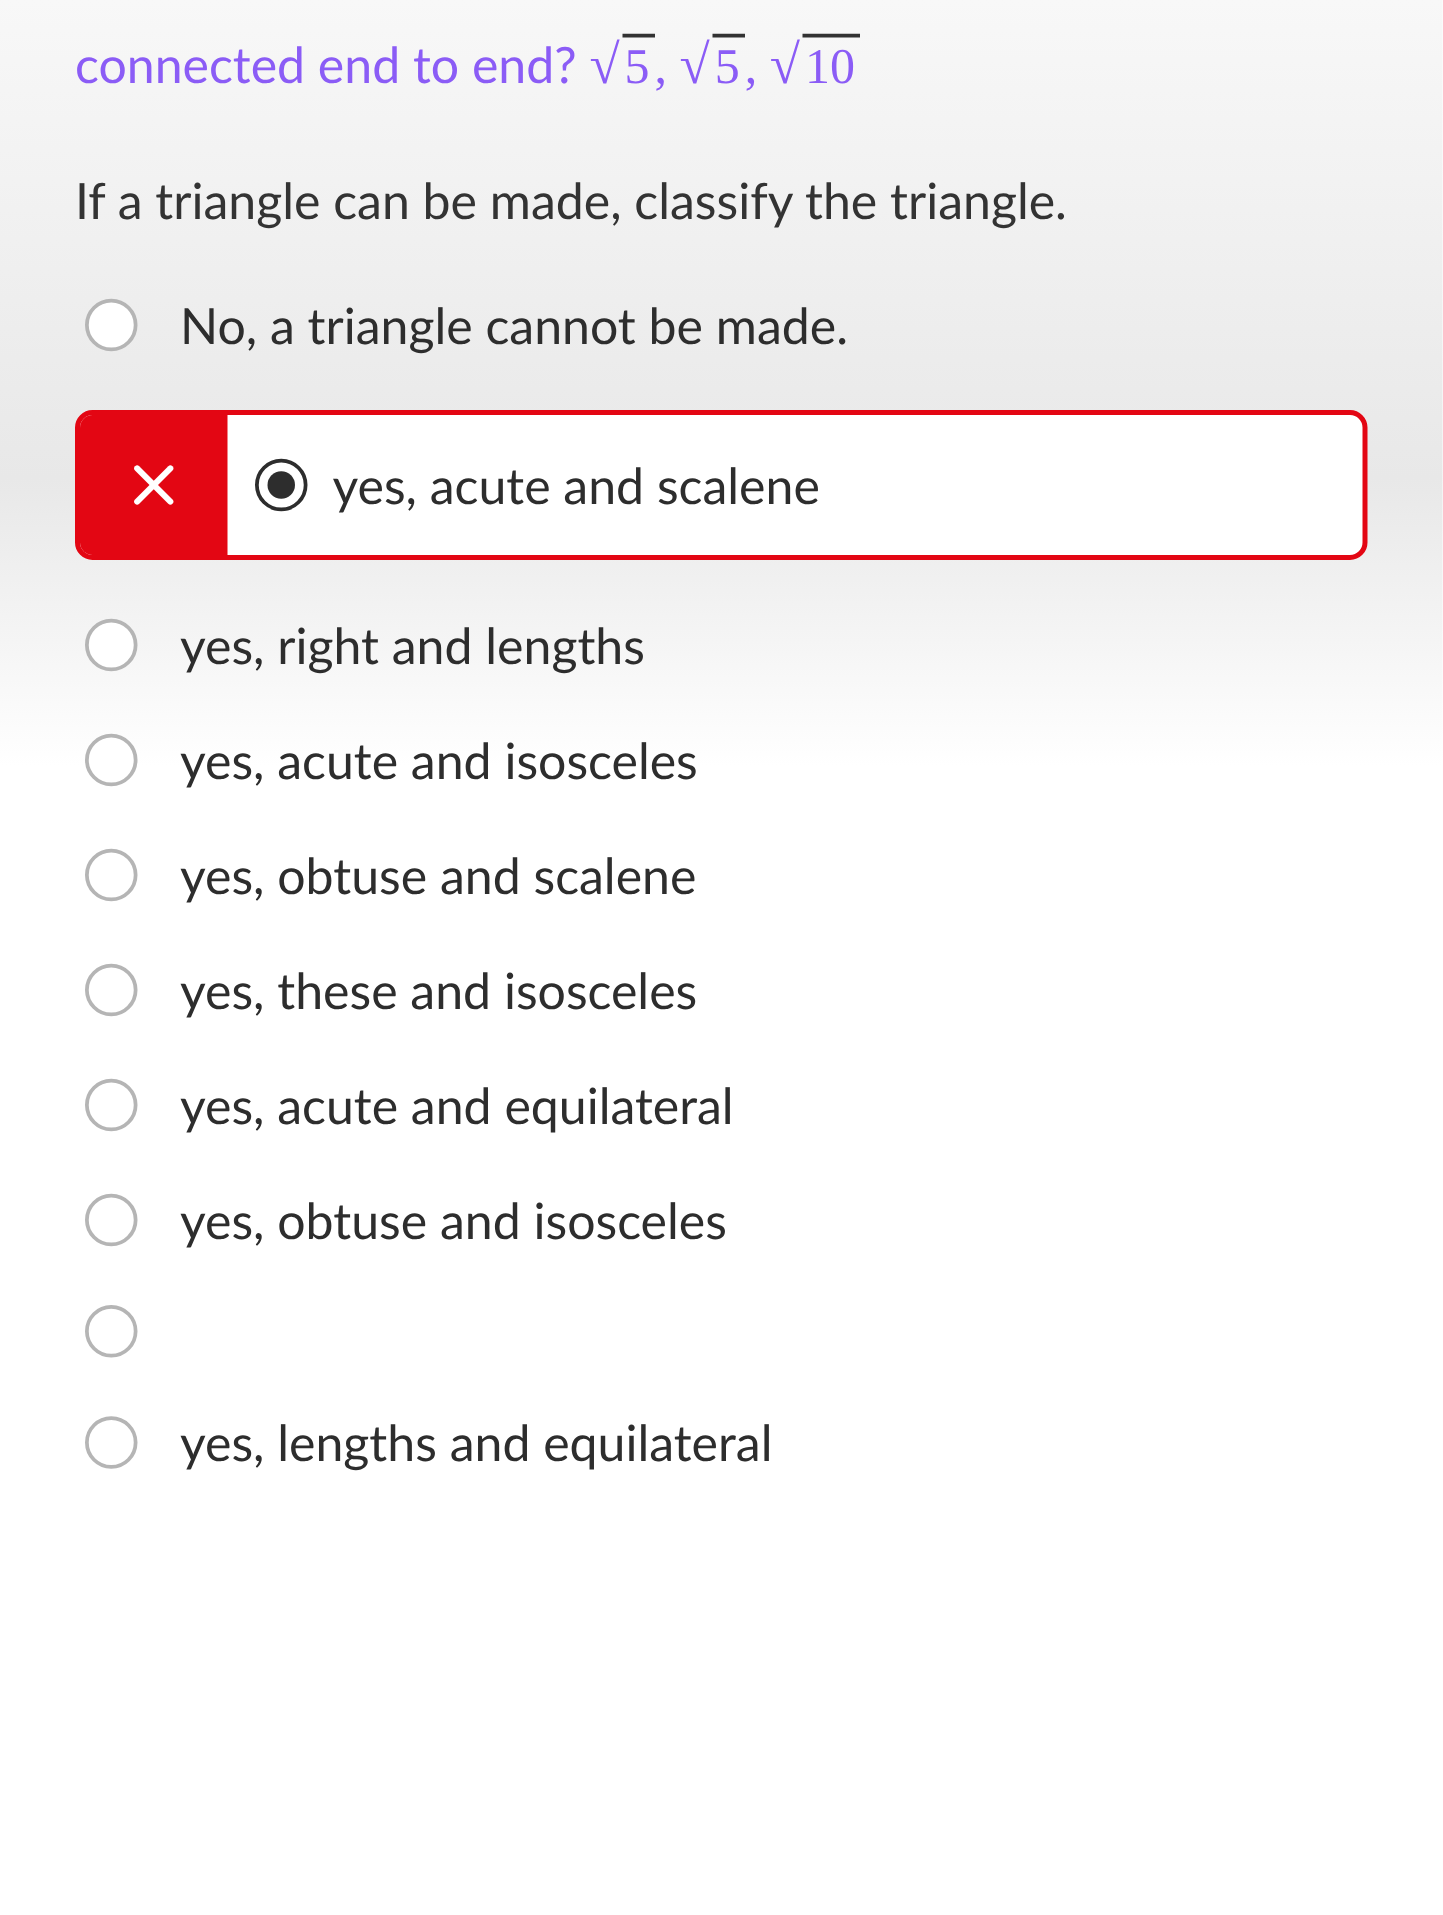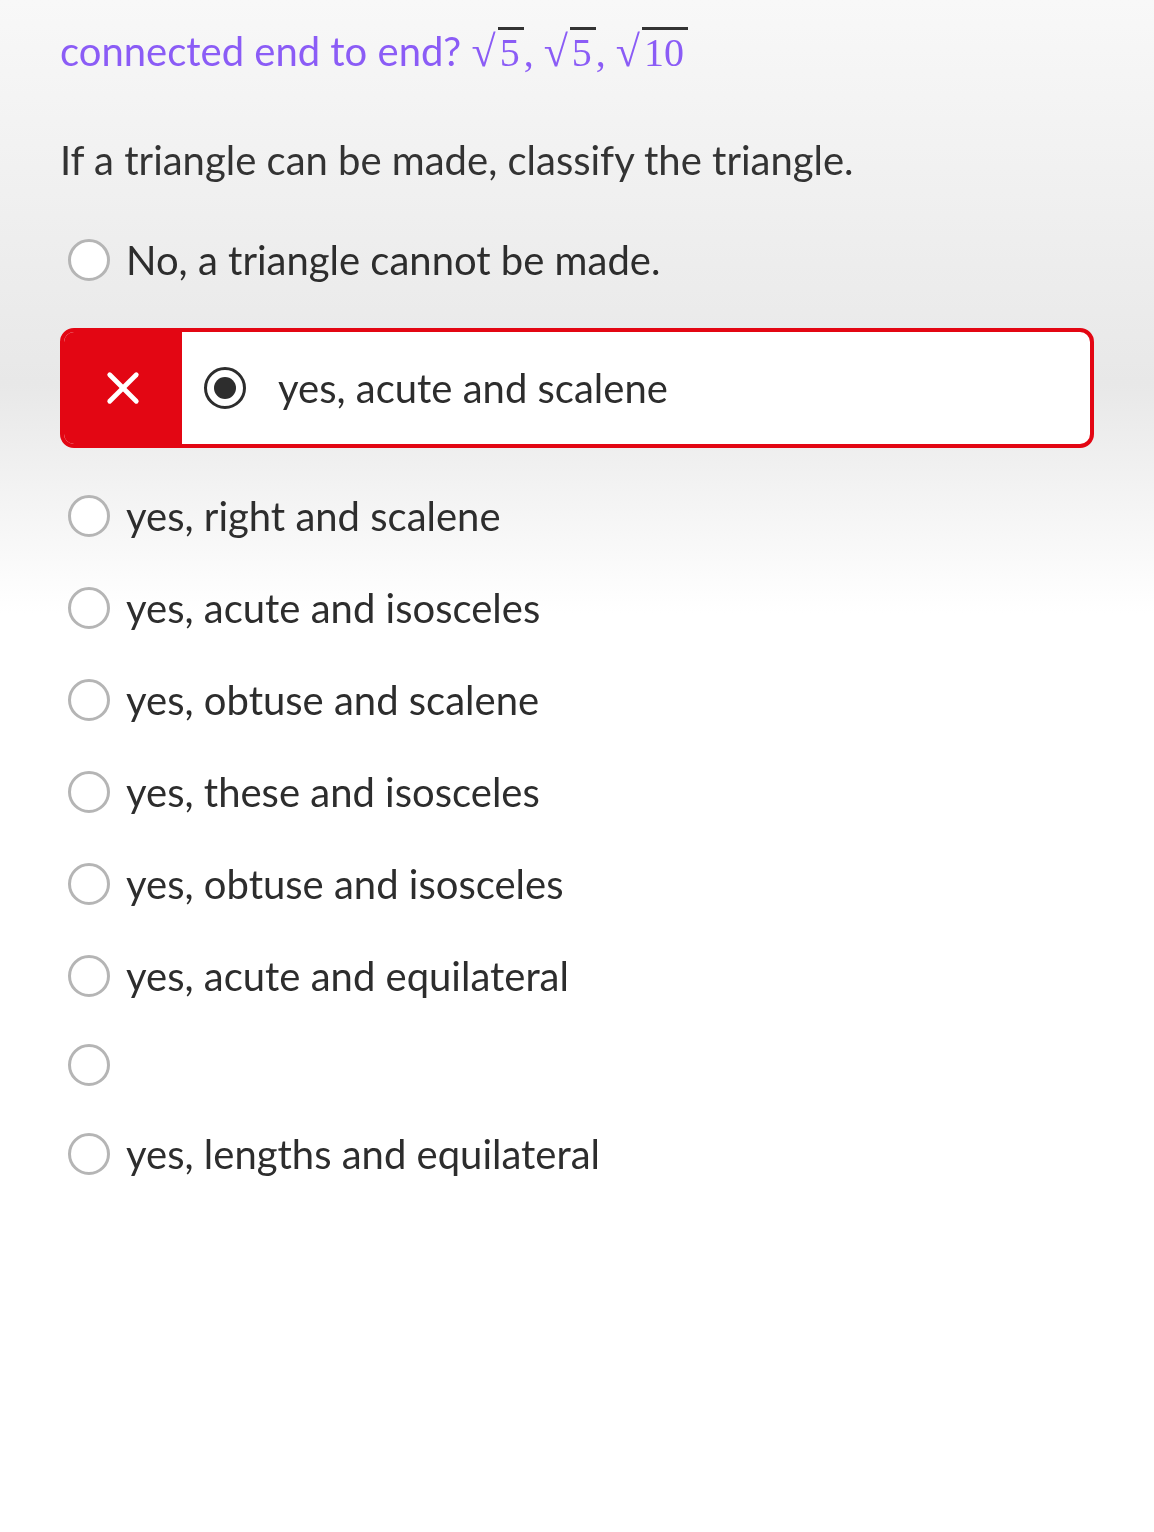--- a/index.html
+++ b/index.html
@@ -52,21 +52,21 @@
     margin-bottom: 48px;
   }
   .options {
     display: flex;
     flex-direction: column;
     gap: 44px;
   }
   .option {
     display: flex;
     align-items: center;
-    gap: 16px;
+    gap: 34px;
     padding-left: 8px;
   }
   .radio {
     width: 42px;
     height: 42px;
     border: 3px solid #b5b5b5;
     border-radius: 50%;
     flex-shrink: 0;
     background: #fff;
     position: relative;
@@ -110,21 +110,21 @@
   .x-icon {
     width: 38px;
     height: 38px;
     stroke: #fff;
     stroke-width: 5;
     stroke-linecap: round;
   }
   .option.incorrect .inner {
     display: flex;
     align-items: center;
-    gap: 32px;
+    gap: 20px;
     padding-left: 22px;
     height: 100%;
   }
 </style>
 </head>
 <body>
 
 <div class="container">
   <div class="question-line2">
     <span>connected end to end?  </span>
@@ -152,46 +152,46 @@
         </svg>
       </div>
       <div class="inner">
         <div class="radio checked"></div>
         <div class="option-label">yes, acute and scalene</div>
       </div>
     </div>
 
     <div class="option">
       <div class="radio"></div>
-      <div class="option-label">yes, right and scalene</div>
+      <div class="option-label">yes, right and lengths</div>
     </div>
 
     <div class="option">
       <div class="radio"></div>
       <div class="option-label">yes, acute and isosceles</div>
     </div>
 
     <div class="option">
       <div class="radio"></div>
       <div class="option-label">yes, obtuse and scalene</div>
     </div>
 
     <div class="option">
       <div class="radio"></div>
       <div class="option-label">yes, these and isosceles</div>
     </div>
 
     <div class="option">
       <div class="radio"></div>
+      <div class="option-label">yes, acute and equilateral</div>
+    </div>
+
+    <div class="option">
+      <div class="radio"></div>
       <div class="option-label">yes, obtuse and isosceles</div>
-    </div>
-
-    <div class="option">
-      <div class="radio"></div>
-      <div class="option-label">yes, acute and equilateral</div>
     </div>
 
     <div class="option">
       <div class="radio"></div>
     </div>
 
     <div class="option">
       <div class="radio"></div>
       <div class="option-label">yes, lengths and equilateral</div>
     </div>

